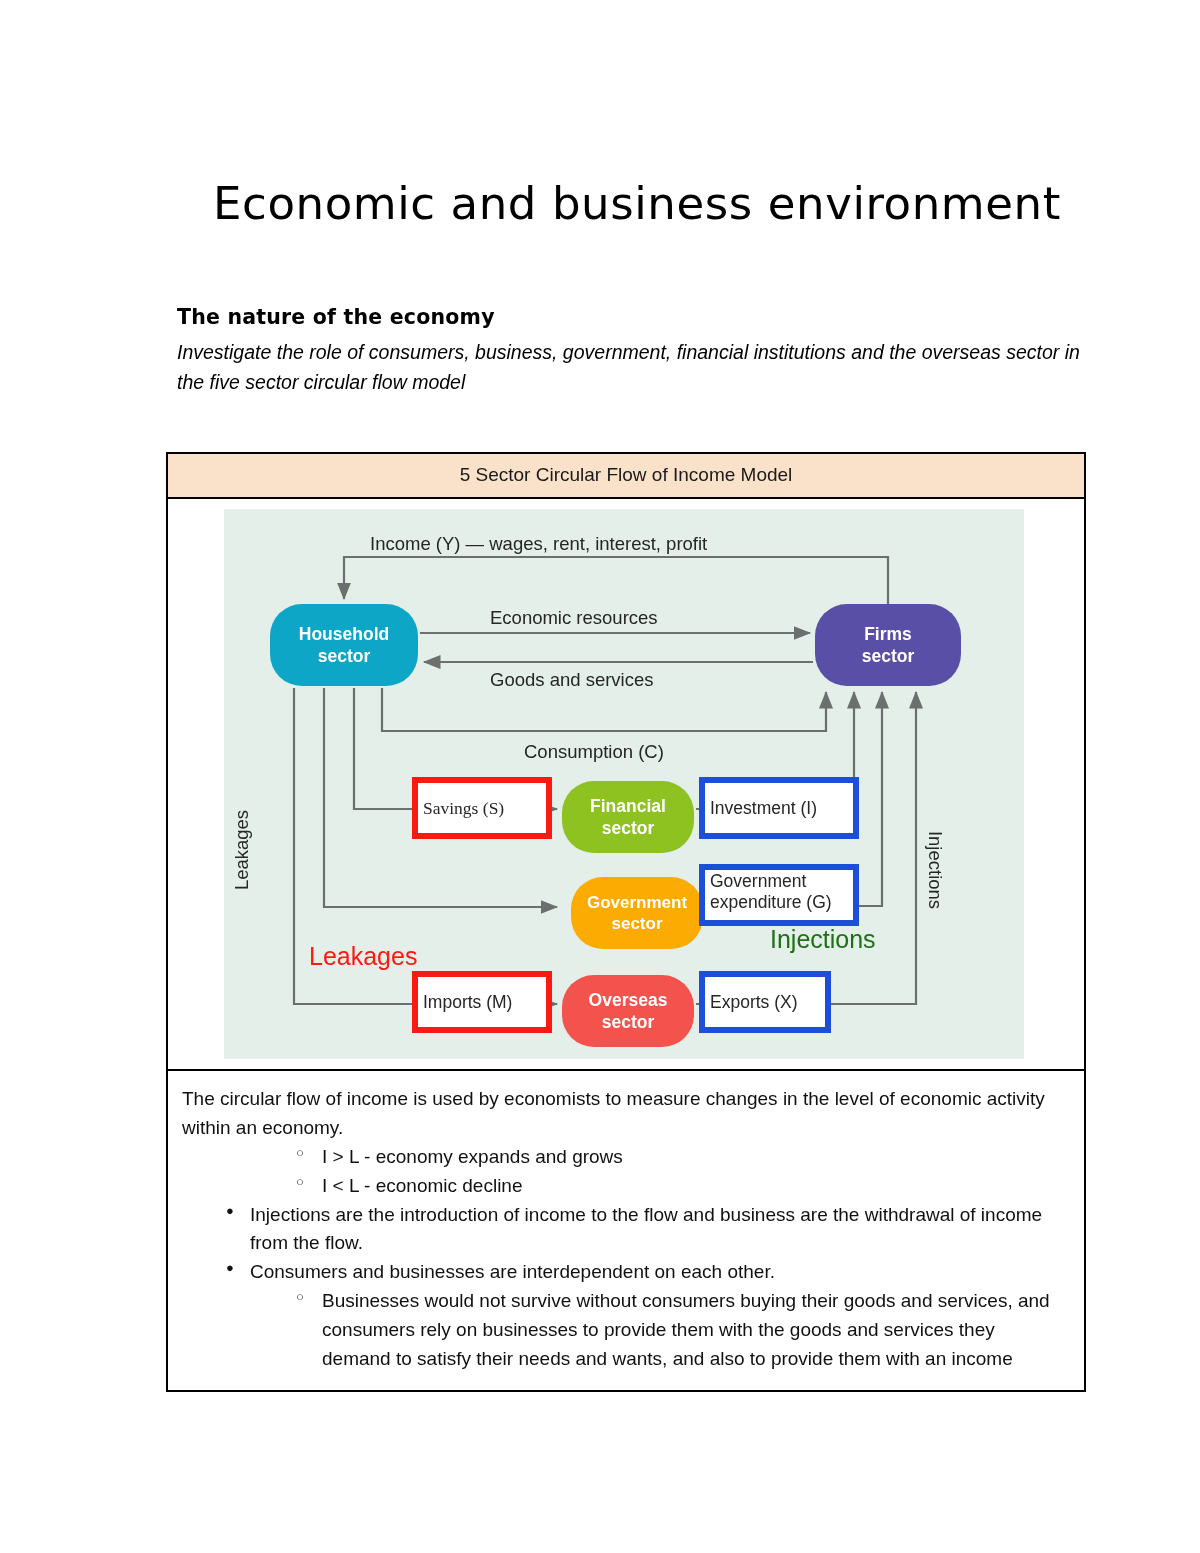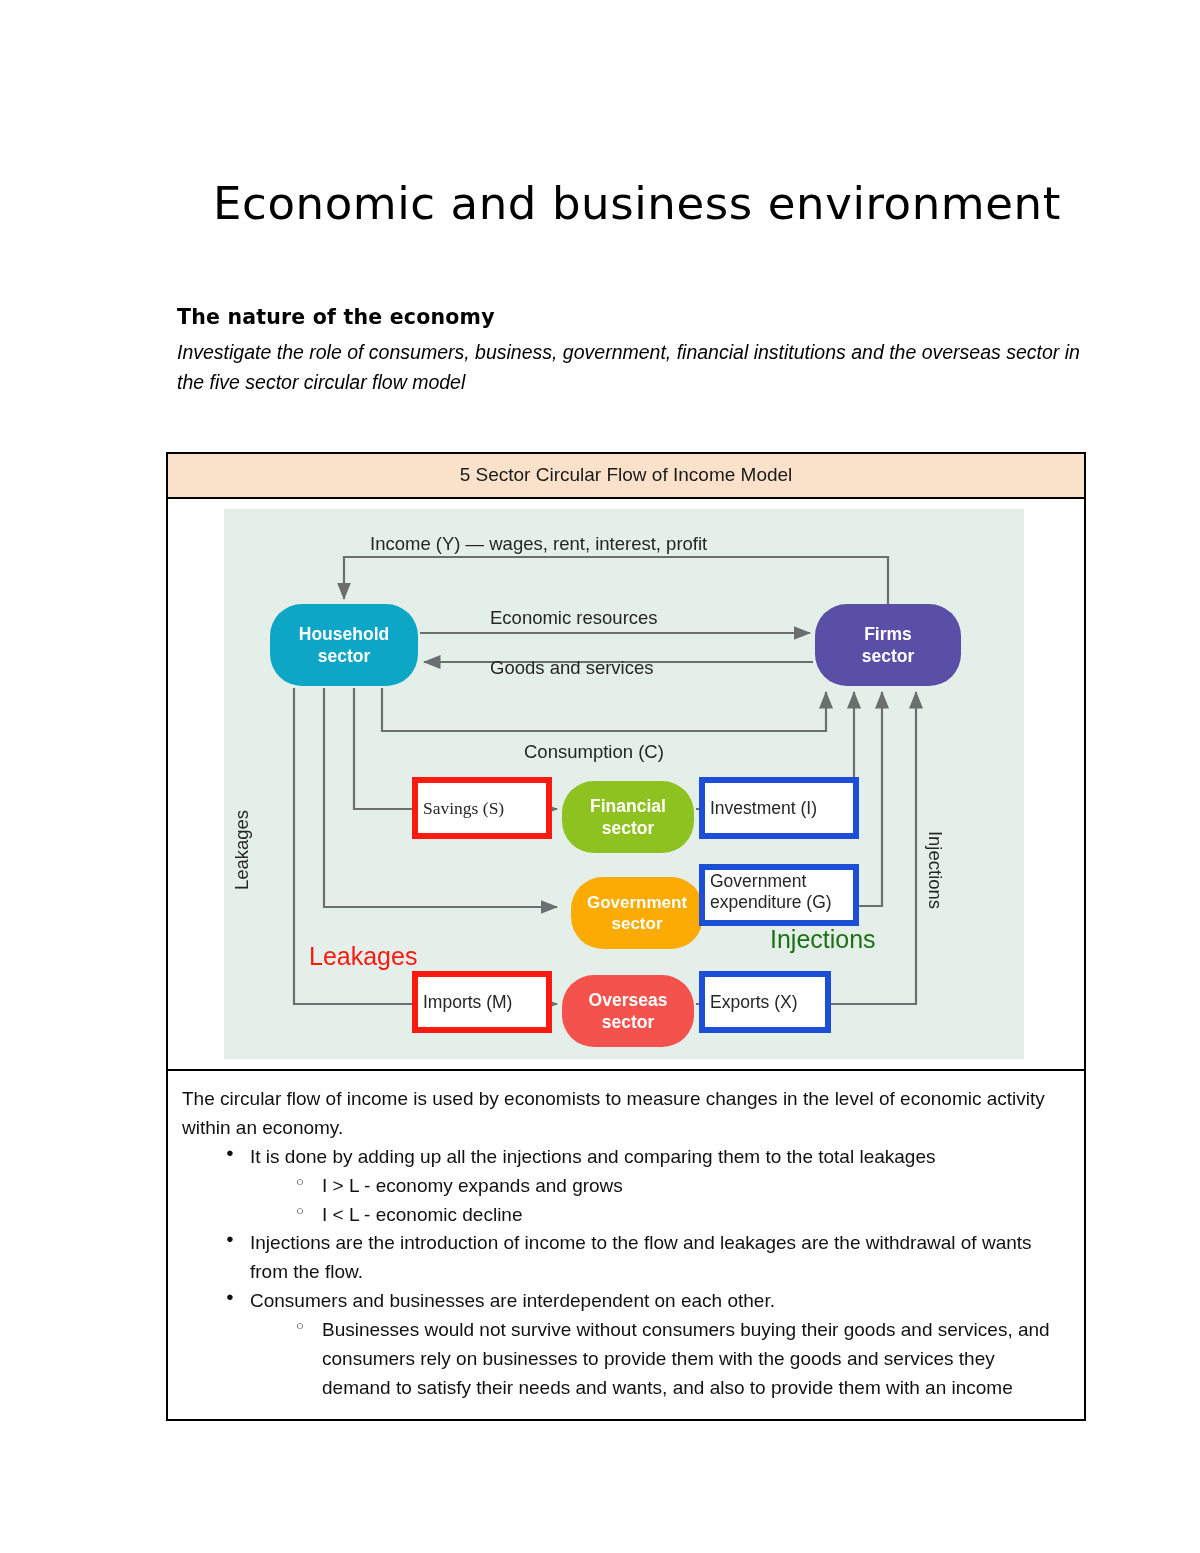--- a/index.html
+++ b/index.html
@@ -135,21 +135,21 @@
   
   .flow-label {
     position: absolute;
     font-size: 18.5px;
     color: #262626;
     white-space: nowrap;
     z-index: 4;
   }
   .lbl-income   { left: 146px; top: 24px; }
   .lbl-econres  { left: 266px; top: 98px; }
-  .lbl-goods    { left: 266px; top: 148px; }
+  .lbl-goods    { left: 266px; top: 160px; }
   .lbl-consump  { left: 300px; top: 232px; }
 
   .side-label {
     position: absolute;
     font-size: 18.5px;
     color: #262626;
     white-space: nowrap;
     z-index: 4;
   }
   .lbl-leakages-v  { left: -22px; top: 330px; transform: rotate(-90deg); transform-origin: center; }
@@ -285,32 +285,31 @@
         <div class="hl hl-green hl-gexp">Government expenditure (G)</div>
         <div class="hl hl-green hl-exports">Exports (X)</div>
 
       </div>
     </div>
 
     <div class="notes">
       <p>The circular flow of income is used by economists to measure changes in the level of economic activity within an economy.</p>
       <ul class="lv1">
         <li>
-          <span class="bul">It is done by adding up all the injections and comparing them to the total leakages</span>
           <ul class="lv2">
             <li>
               <span class="bul">I &gt; L - economy expands and grows</span>
             </li>
             <li>
               <span class="bul">I &lt; L - economic decline</span>
             </li>
           </ul>
         </li>
         <li>
-          <span class="bul">Injections are the introduction of income to the flow and leakages are the withdrawal of wants from the flow.</span>
+          <span class="bul">Injections are the introduction of income to the flow and business are the withdrawal of income from the flow.</span>
         </li>
         <li>
           <span class="bul">Consumers and businesses are interdependent on each other.</span>
           <ul class="lv2">
             <li>
               <span class="bul">Businesses would not survive without consumers buying their goods and services, and consumers rely on businesses to provide them with the goods and services they demand to satisfy their needs and wants, and also to provide them with an income</span>
             </li>
           </ul>
         </li>
       </ul>

